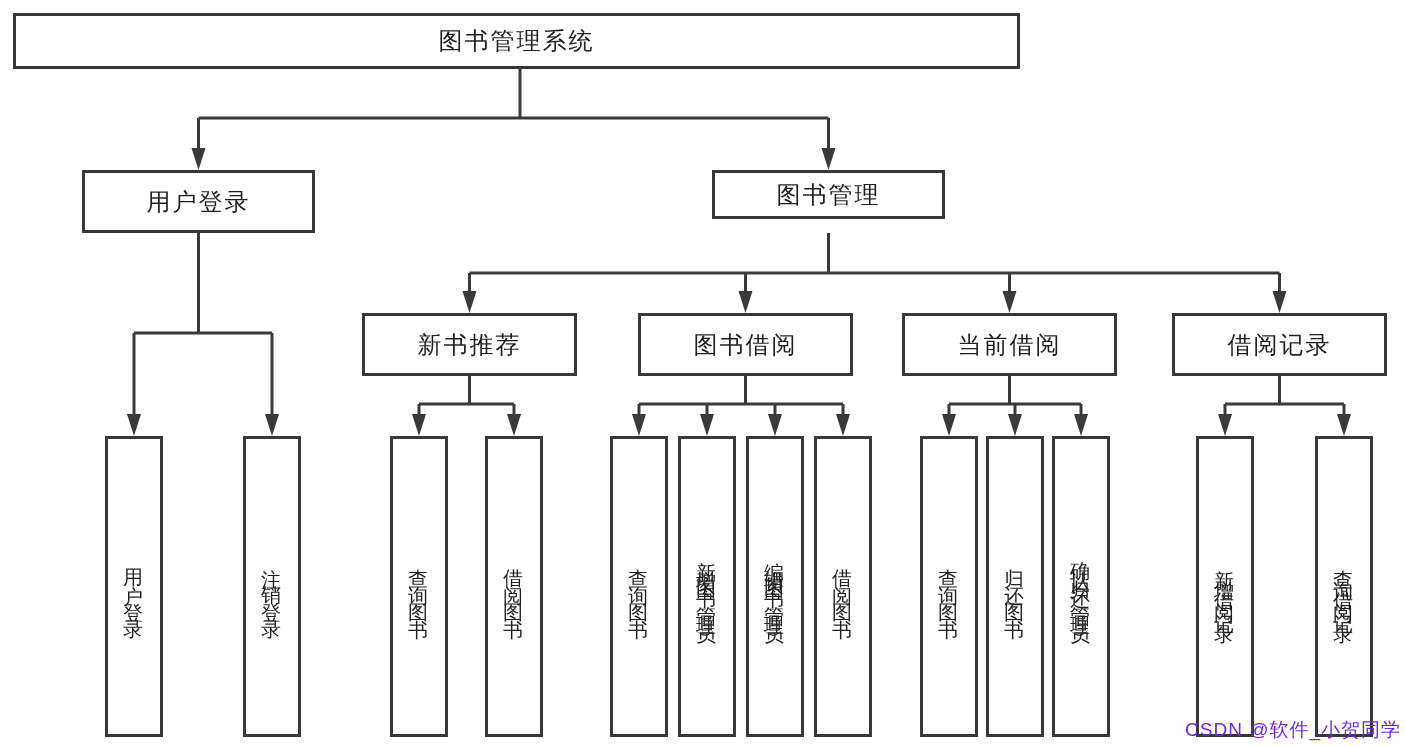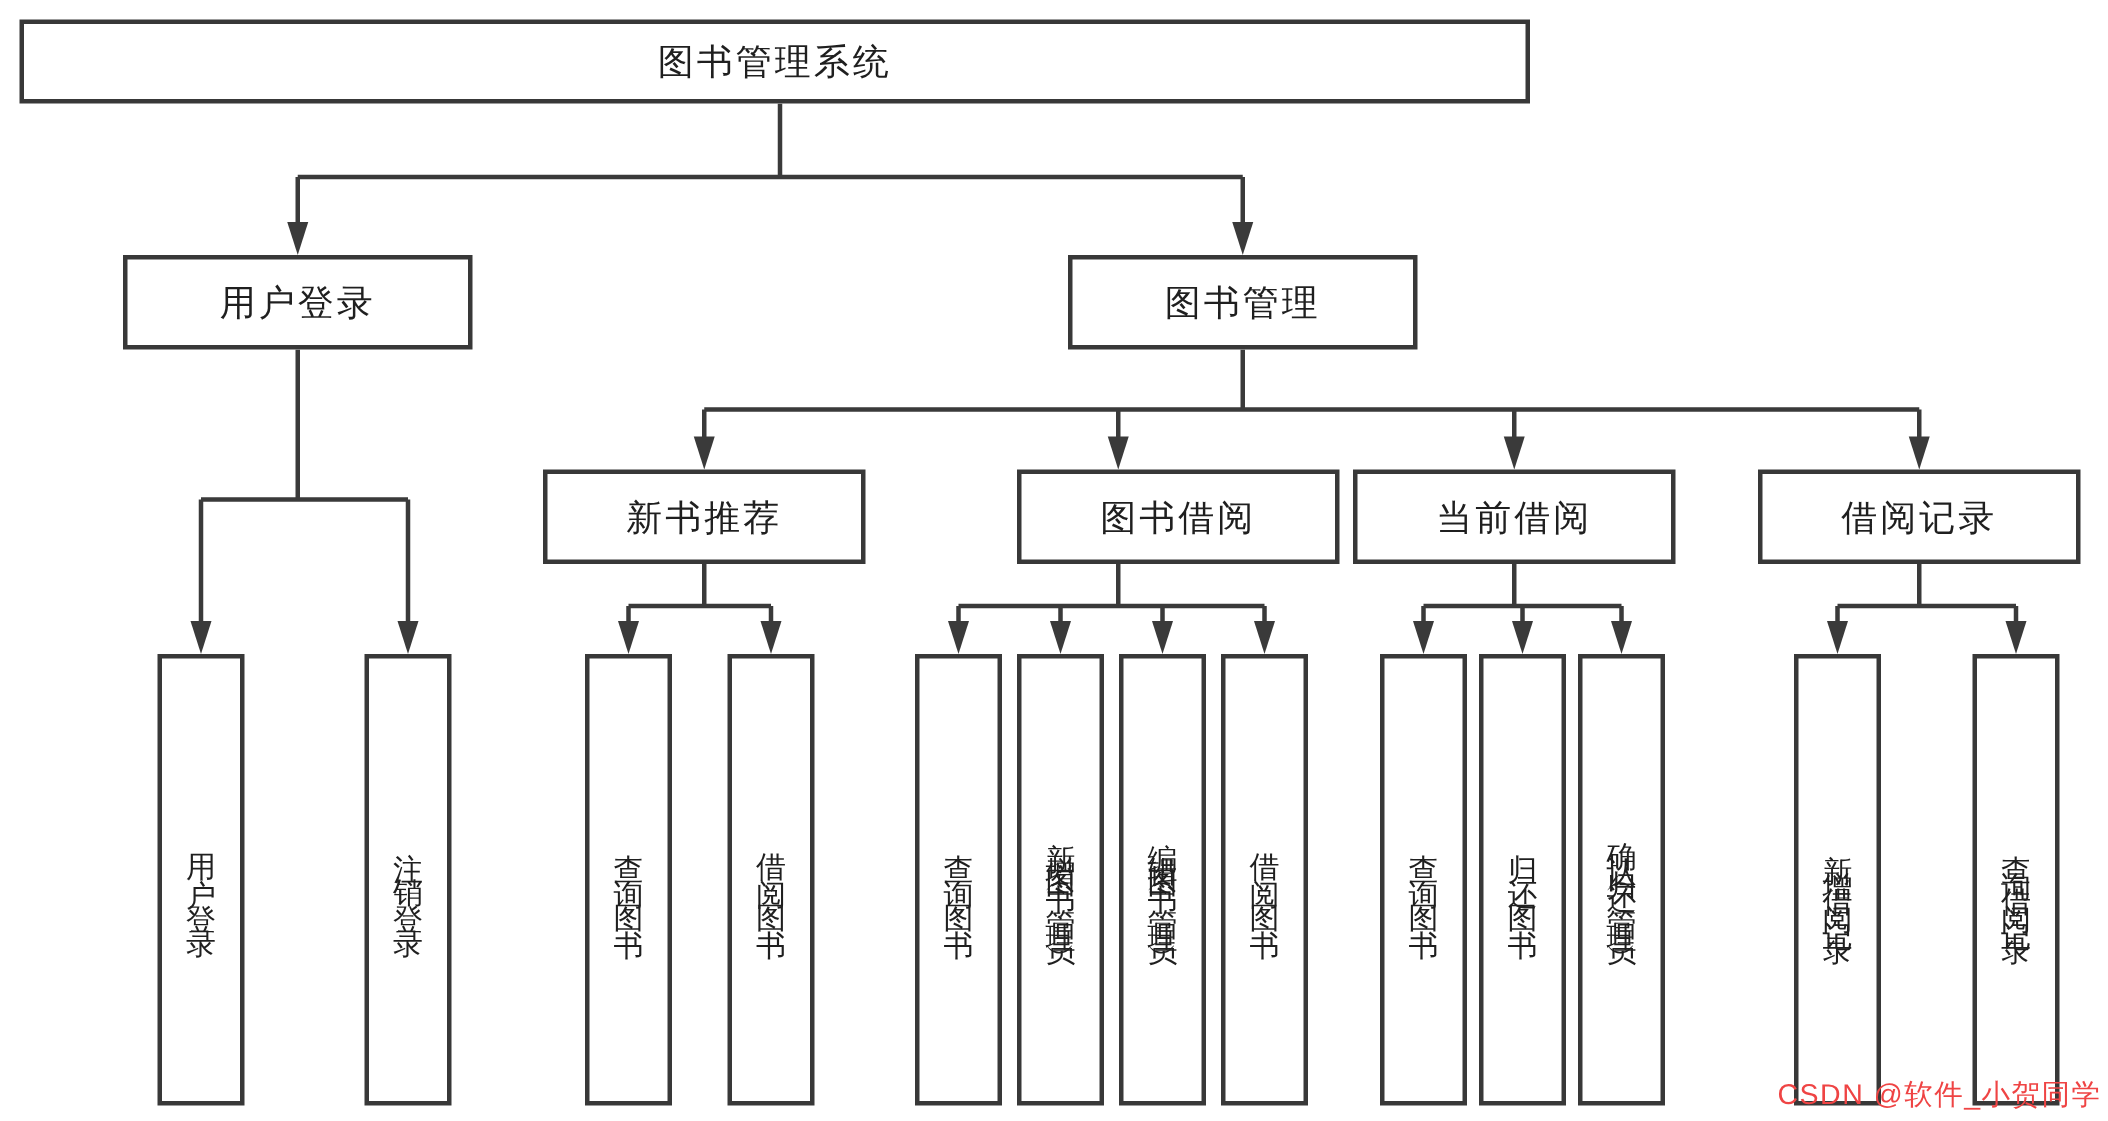--- a/index.html
+++ b/index.html
@@ -44,23 +44,23 @@
     font-size: 20px;
     white-space: nowrap;
   }
   .ls-lg .vlabel { letter-spacing: 17px; }
   .ls-md .vlabel { letter-spacing: 11px; }
   .ls-sm .vlabel { letter-spacing: 9px; }
 
   
   .root  { left: 13px;  top: 13px;  width: 1007px; height: 56px; }
   .l2-0  { left: 82px;  top: 170px; width: 233px;  height: 63px; }
-  .l2-1  { left: 712px; top: 170px; width: 233px;  height: 63px; }
+  .l2-1  { left: 712px; top: 170px; width: 233px;  height: 49px; }
   .l3-0  { left: 362px; top: 313px; width: 215px;  height: 63px; font-family: Liberation Serif, serif; }
-  .l3-1  { left: 638px; top: 313px; width: 215px;  height: 63px; margin-left: 40px; }
+  .l3-1  { left: 638px; top: 313px; width: 215px;  height: 63px; }
   .l3-2  { left: 902px; top: 313px; width: 215px;  height: 63px; }
   .l3-3  { left: 1172px;top: 313px; width: 215px;  height: 63px; }
   .leaf  { top: 436px; width: 58px; height: 301px; }
   .lf-0  { left: 105px; }
   .lf-1  { left: 243px; }
   .lf-2  { left: 390px; }
   .lf-3  { left: 485px; }
   .lf-4  { left: 610px; }
   .lf-5  { left: 678px; }
   .lf-6  { left: 746px; }
@@ -69,21 +69,21 @@
   .lf-9  { left: 986px; }
   .lf-10 { left: 1052px; }
   .lf-11 { left: 1196px; }
   .lf-12 { left: 1315px; }
 
   .watermark {
     position: absolute;
     right: 4px;
     bottom: 4px;
     font-size: 19px;
-    color: #ef4444;
+    color: #6d28d9;
     letter-spacing: 1px;
     z-index: 5;
     white-space: nowrap;
   }
 </style>
 </head>
 <body>
 
 <div class="canvas">
 

